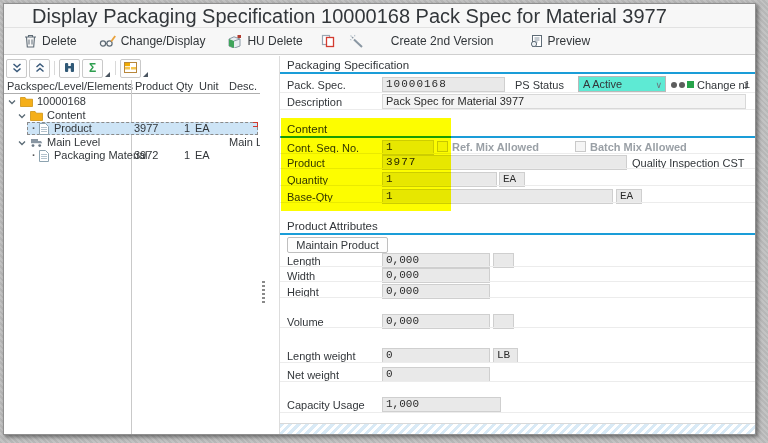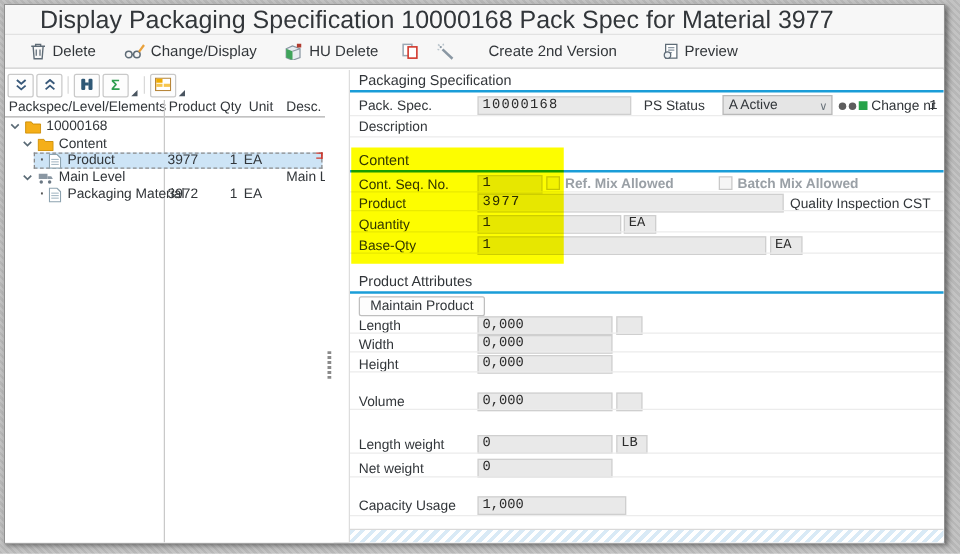--- a/index.html
+++ b/index.html
@@ -55,21 +55,21 @@
     border-left:1px solid #ddd; overflow:hidden; font-size:11px; color:#32363a;margin-left:12px; }
   .sechead { position:absolute; left:7px; font-size:11.5px; color:#32363a; white-space:nowrap; }
   .blueline { position:absolute; left:0; right:0; height:2px; background:#1a9dd8; }
   .rule { position:absolute; left:0; right:0; height:1px; background:#ececec; }
   .lbl { position:absolute; line-height:14px; white-space:nowrap; }
   .fld { position:absolute; height:15px; background:#e9e9e9; border:1px solid #cfcfcf;
     font-family:"Liberation Mono", monospace; font-size:11px; line-height:13px; padding:0 3px;
     color:#2b2b2b; white-space:nowrap; overflow:hidden; }
   .fld.light { background:#f4f4f4; border-color:#d8d8d8; font-family:"Liberation Sans",sans-serif; }
   .unitbox { text-align:left; }
-  .drop { position:absolute; height:16px; background:#e5e5e5; border:1px solid #b9b9b9;
+  .drop { position:absolute; height:16px; background:#5eead4; border:1px solid #b9b9b9;
     line-height:14px; padding:0 14px 0 4px; }
   .drop .chev { position:absolute; right:3px; top:1px; color:#6a737b; font-size:9px; }
   .cb { position:absolute; width:11px; height:11px; background:#f5f5f5; border:1px solid #c9c9c9; }
   .dislbl { position:absolute; color:#9aa0a6; line-height:13px; white-space:nowrap;font-weight:bold; }
   .lights { position:absolute; display:flex; align-items:center; gap:2px; }
   .dotc { width:6px; height:6px; border-radius:50%; background:#5d5d5d; }
   .sq { width:7px; height:7px; background:#27a34a; }
   .btn-form { position:absolute; background:#fdfdfd; border:1px solid #bfbfbf; border-radius:2px;
     font-family:inherit; font-size:11px; color:#32363a; text-align:center; cursor:pointer; line-height:14px; }
   .yellow { position:absolute; left:1px; top:62px; width:170px; height:93px;
@@ -284,20 +284,21 @@
       <div class="lights" style="left:391px;top:25px">
         <span class="dotc"></span>
         <span class="dotc"></span>
         <span class="sq"></span>
       </div>
       <div class="lbl" style="left:417px;top:22px">Change nr</div>
       <div class="lbl" style="right:5px;top:22px;font-family:'Liberation Mono',monospace">1</div>
       <div class="rule" style="top:36px"></div>
 
       <div class="lbl" style="left:7px;top:39px">Description</div>
+      <div class="fld light" style="left:102px;top:38px;width:364px">Pack Spec for Material 3977</div>
       <div class="rule" style="top:53px"></div>
 
       <div class="sechead" style="top:67px">Content</div>
       <div class="blueline" style="top:80px"></div>
 
       <div class="lbl" style="left:7px;top:85px">Cont. Seq. No.</div>
       <div class="fld" style="left:102px;top:84px;width:52px">1</div>
       <div class="cb" style="left:157px;top:85px"></div>
       <div class="dislbl" style="left:172px;top:85px">Ref. Mix Allowed</div>
       <div class="cb" style="left:295px;top:85px"></div>

